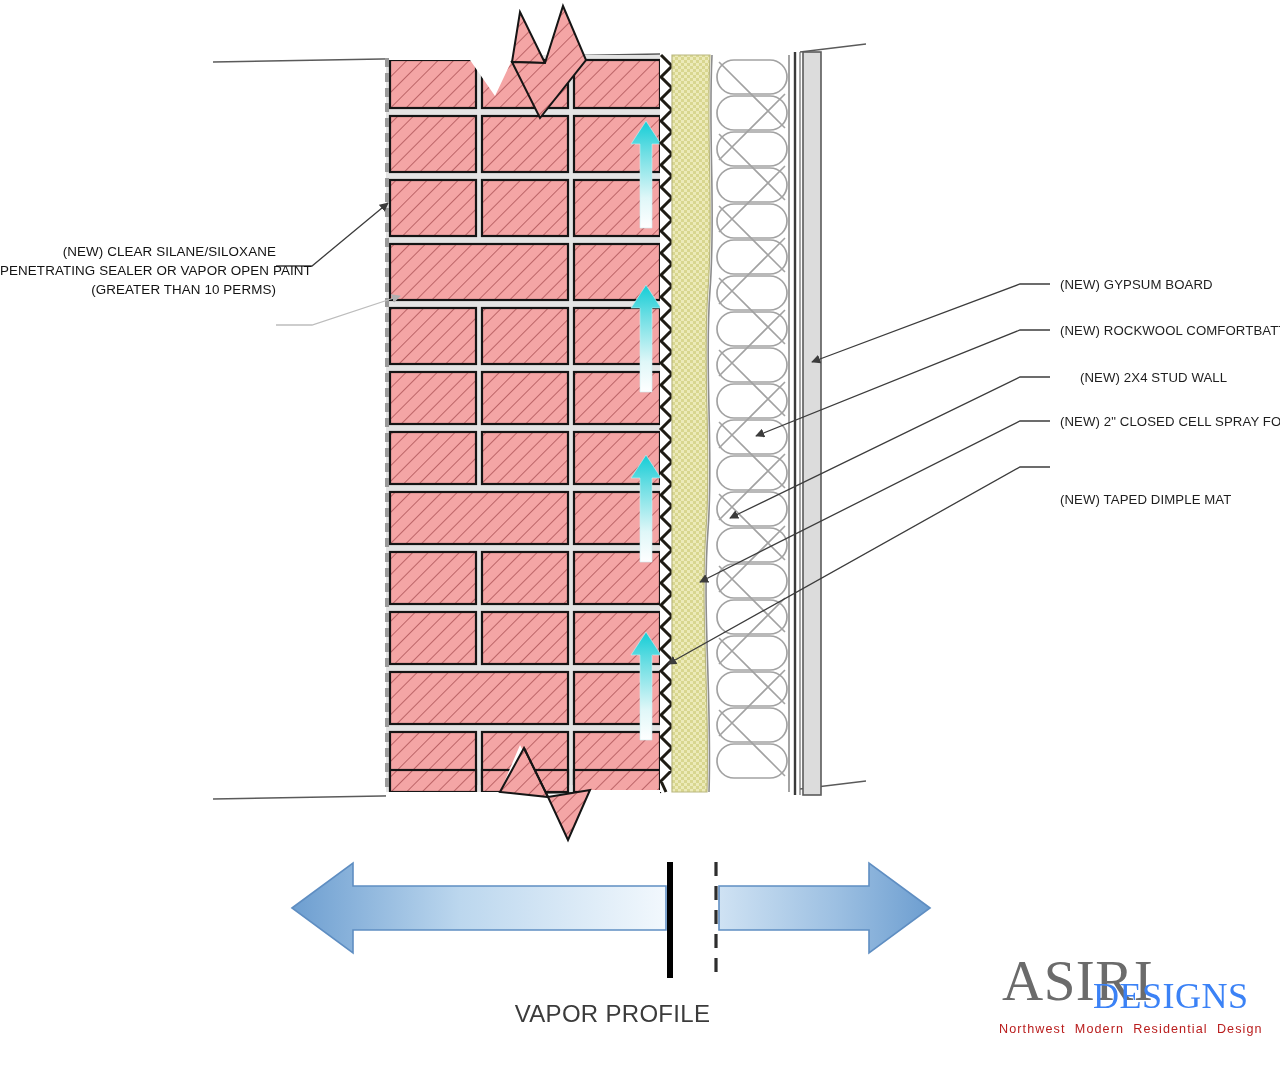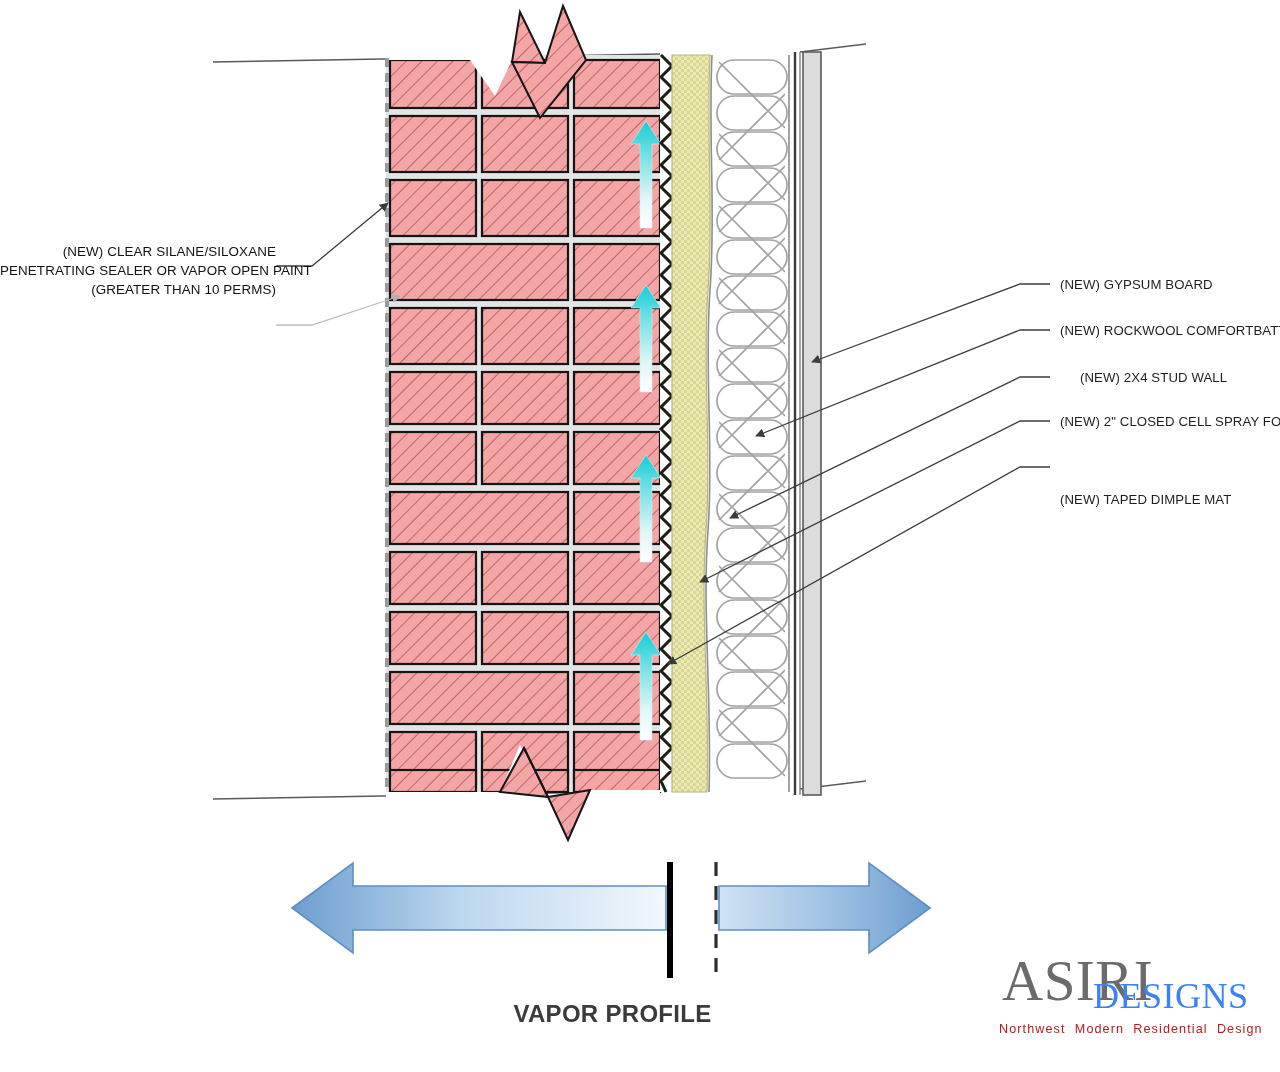--- a/index.html
+++ b/index.html
@@ -50,21 +50,21 @@
     font-size: 13.2px;
     color: #1e1e1e;
   }
   #vapor-title {
     position: absolute;
     left: 0;
     top: 1000px;
     width: 1225px;
     text-align: center;
     font-size: 24px;
-    font-weight: bold;
+    font-weight: normal;
     color: #3b3b3b;
     letter-spacing: 0.3px;
   }
   #logo {
     position: absolute;
     left: 975px;
     top: 952px;
     width: 290px;
     height: 105px;
   }

